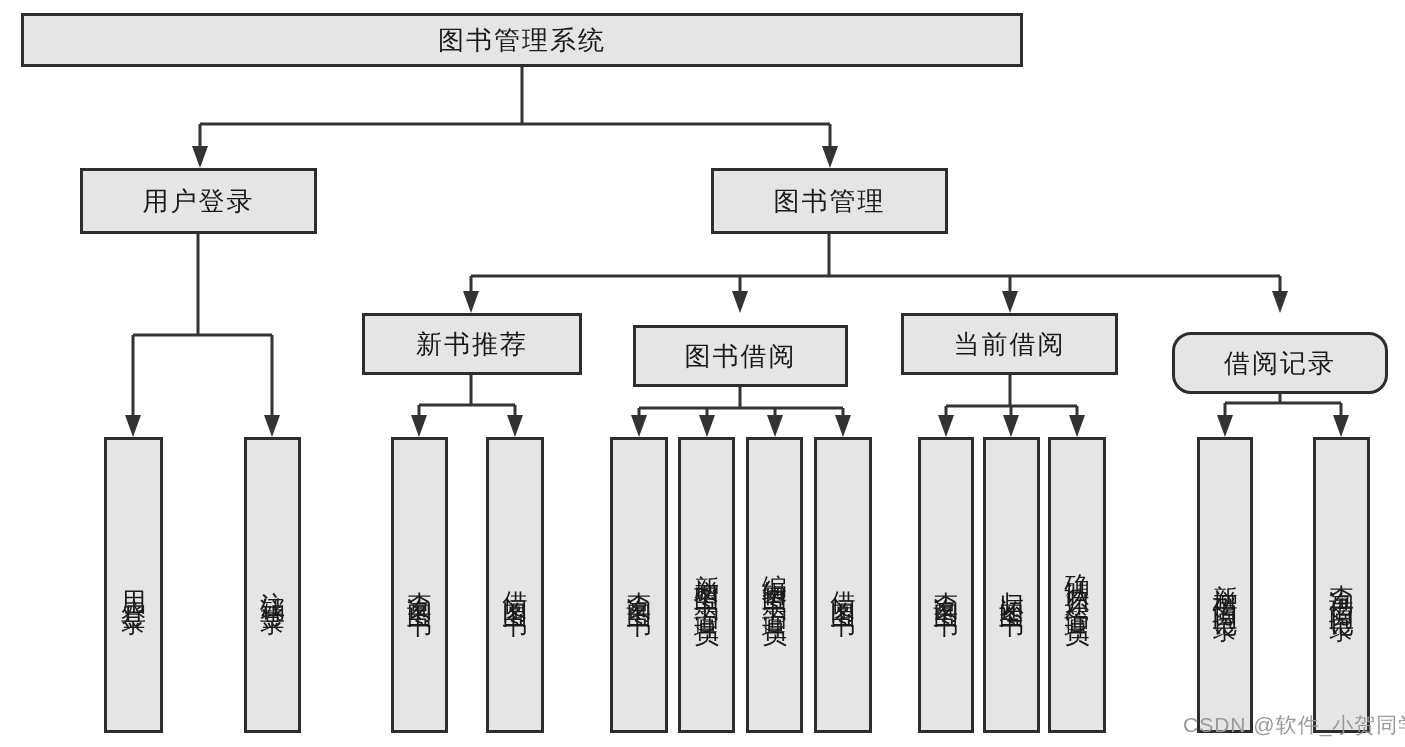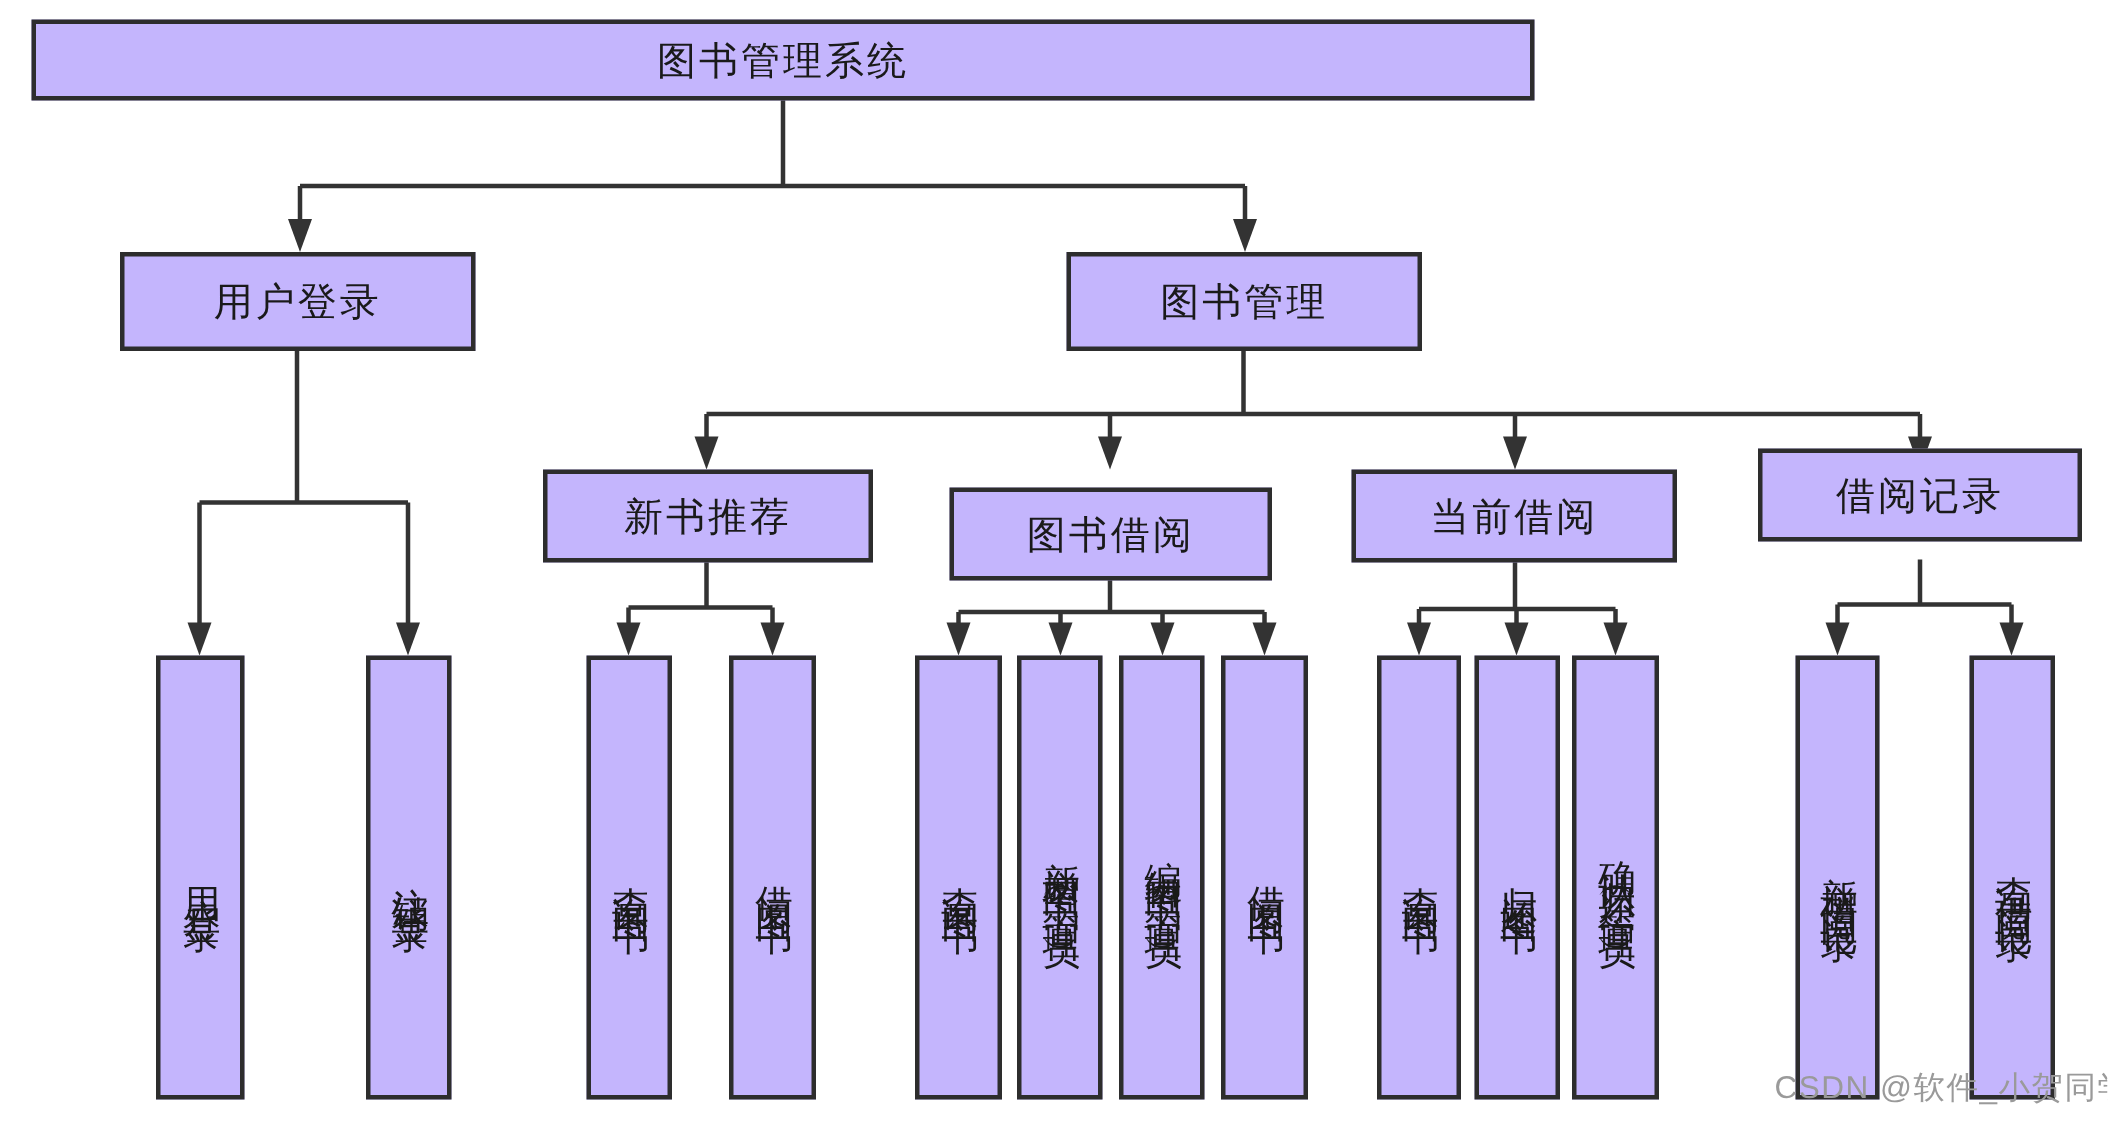--- a/index.html
+++ b/index.html
@@ -2,38 +2,38 @@
 <html><head>
 <meta charset="utf-8">
 <style>
   html,body{margin:0;padding:0;background:#ffffff;}
   .canvas{
     position:relative;width:1405px;height:747px;background:#ffffff;overflow:hidden;
     font-family:"Liberation Sans","DejaVu Sans",sans-serif;color:#1a1a1a;
   }
   svg.connectors{position:absolute;left:0;top:0;width:1405px;height:747px;}
   .box{
-    position:absolute;box-sizing:border-box;background:#c4b5fd;
+    position:absolute;box-sizing:border-box;background:#e5e5e5;
     border:3px solid #2d2d2d;display:flex;align-items:center;justify-content:center;
   }
   .hbox{font-size:26px;letter-spacing:2px;white-space:nowrap;}
   .vbox span{
     writing-mode:vertical-rl;text-orientation:mixed;
     font-size:25px;line-height:1;letter-spacing:7px;white-space:nowrap;
   }
   
   .n-root{left:21px;top:13px;width:1002px;height:54px;}
   
   .n-userlogin{left:80px;top:168px;width:237px;height:66px;}
   .n-bookmgmt{left:711px;top:168px;width:237px;height:66px;}
   
   .n-newbook{left:362px;top:313px;width:220px;height:62px;}
   .n-borrow{left:633px;top:325px;width:215px;height:62px;}
   .n-current{left:901px;top:313px;width:217px;height:62px;}
-  .n-records{left:1172px;top:299px;width:216px;height:62px;}
+  .n-records{left:1172px;top:332px;width:216px;height:62px;border-radius:19px;}
   
   .leaf{top:437px;height:296px;}
   .l1{left:104px;width:59px;}
   .l2{left:244px;width:57px;}
   .l3{left:391px;width:57px;}
   .l4{left:486px;width:58px;}
   .l5{left:610px;width:58px;}
   .l6{left:678px;width:57px;}
   .l7{left:746px;width:57px;}
   .l8{left:814px;width:58px;}

